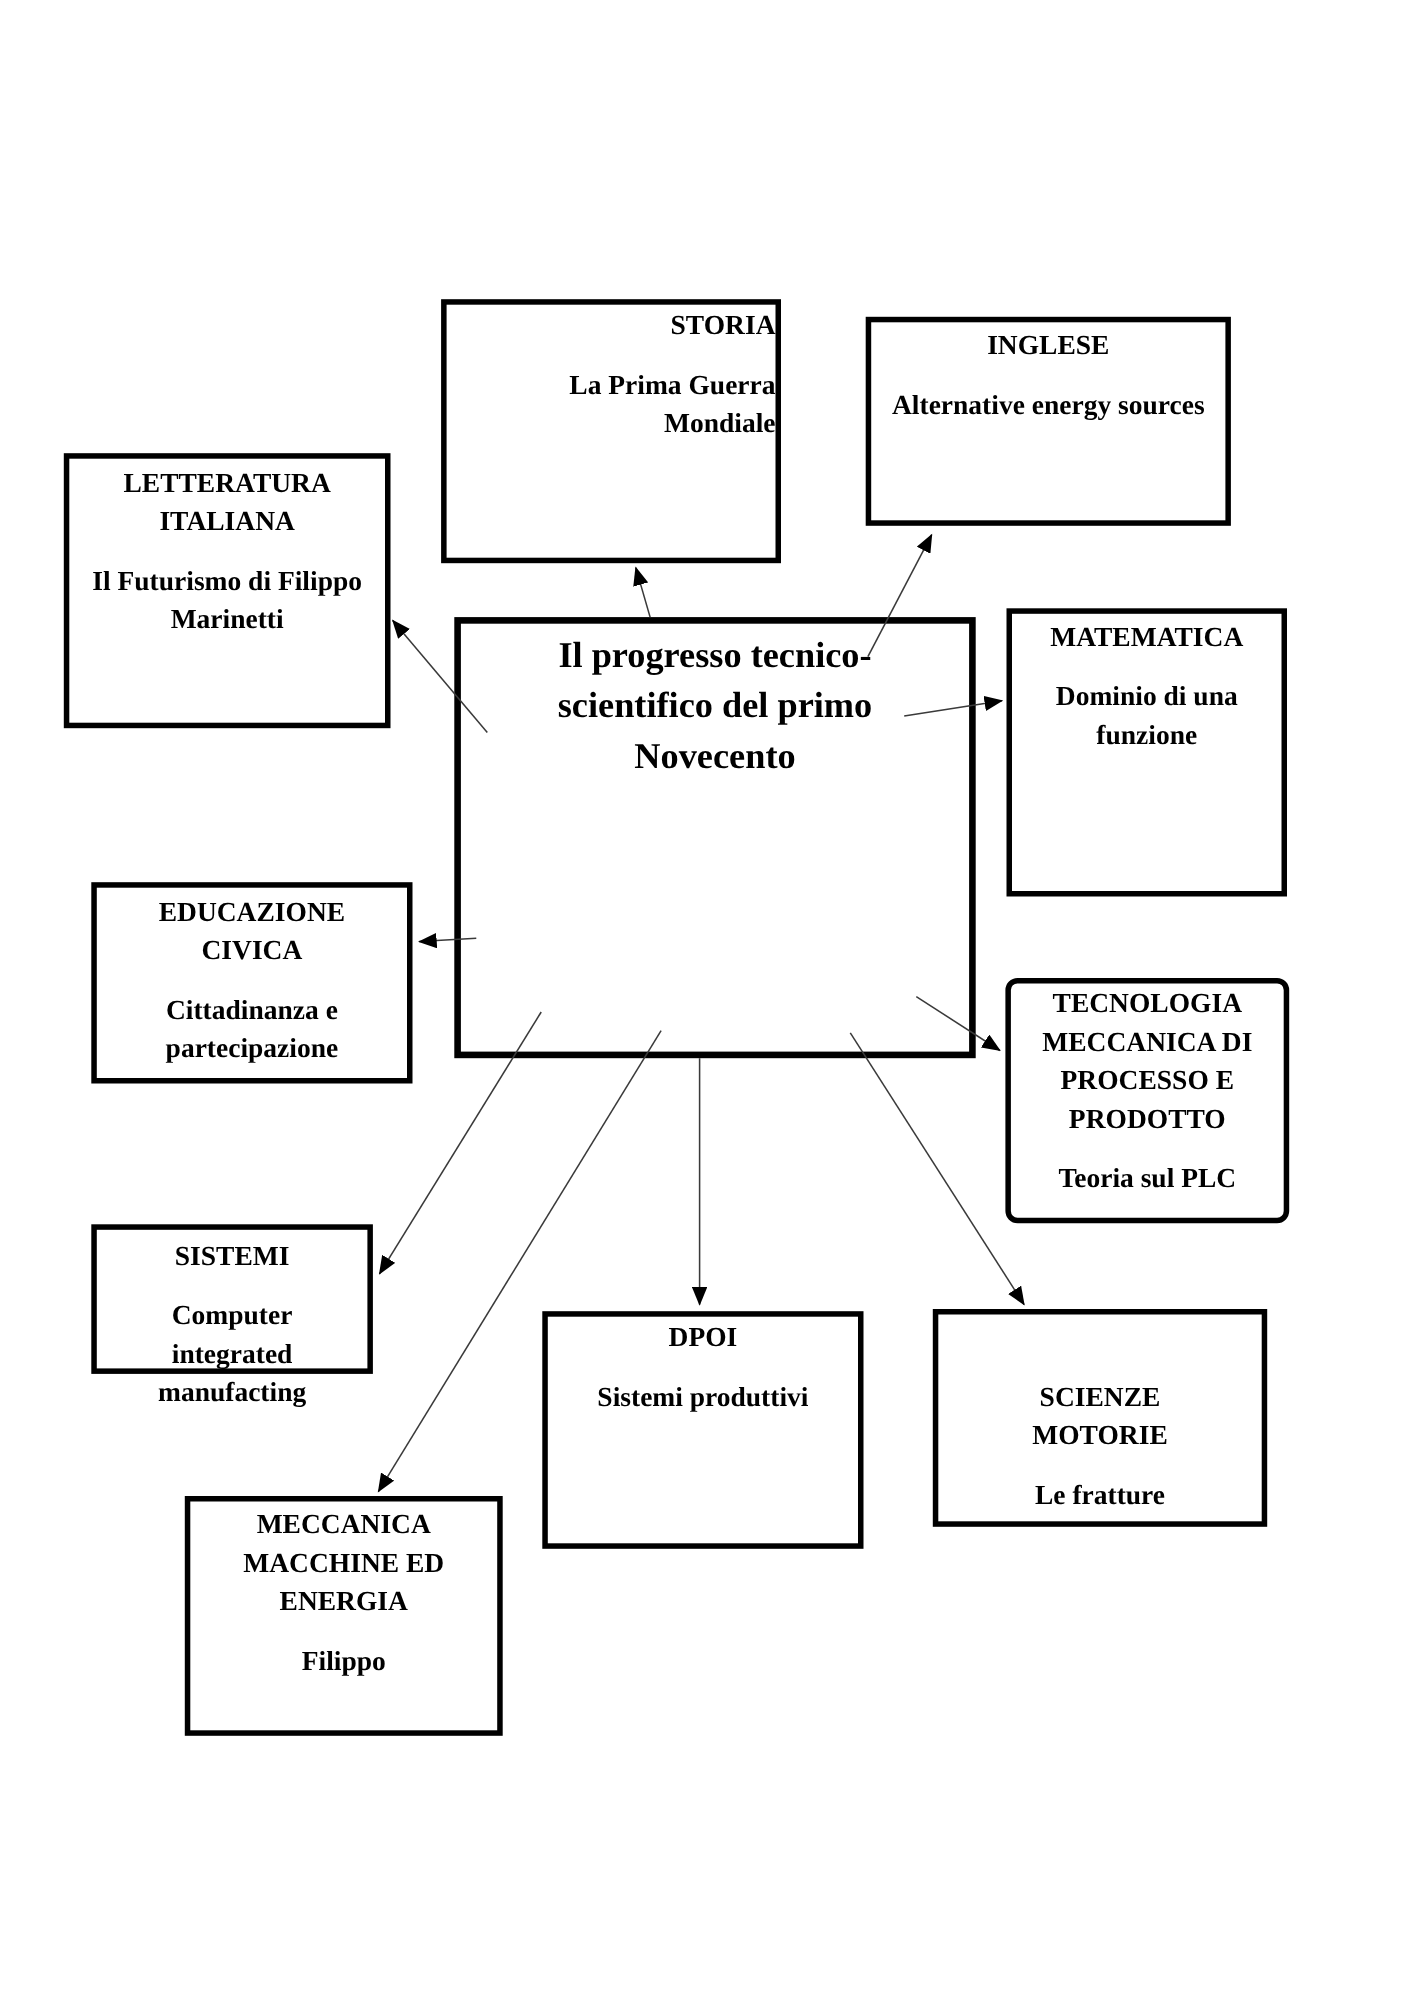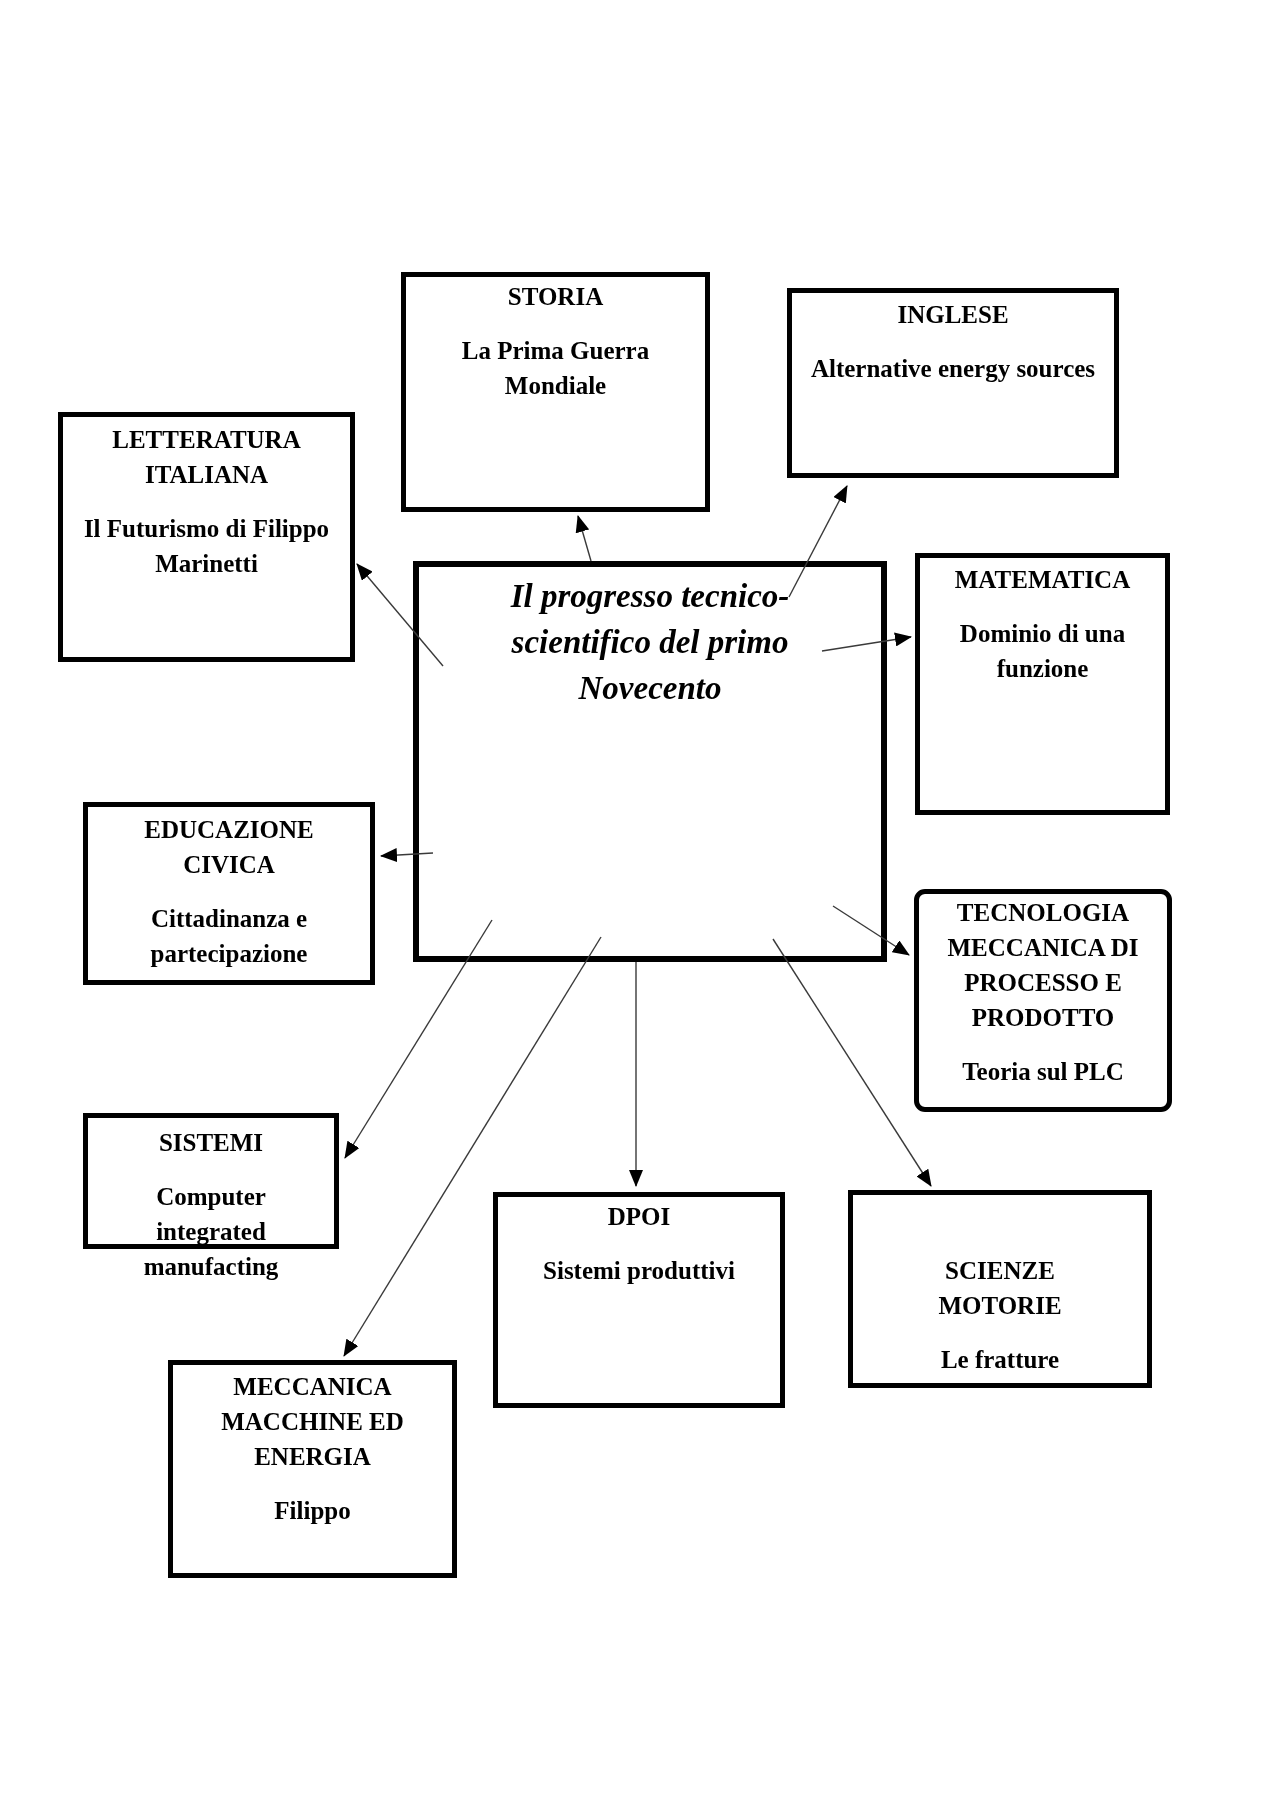--- a/index.html
+++ b/index.html
@@ -27,21 +27,20 @@
   }
   .node-body {
     font-size: 25px;
     line-height: 35px;
     margin-top: 19px;
     white-space: pre-line;
   }
   .node.central .node-title {
     font-size: 33px;
     line-height: 46px;
-    font-style: italic;
   }
   #arrow-layer {
     position: absolute;
     left: 0;
     top: 0;
     pointer-events: none;
   }
   line.arrow {
     stroke: #3a3a3a;
     stroke-width: 1.4;
@@ -50,21 +49,21 @@
 </head>
 <body>
 
 <div id="canvas">
   <div class="node central" style="left: 413px; top: 561px; width: 474px; height: 401px; border-width: 6px; border-color: rgb(0, 0, 0); color: rgb(0, 0, 0);">
     <div class="node-title" style="padding-top: 6px;">Il progresso tecnico-
 scientifico del primo
 Novecento</div>
 
   </div>
-    <div class="node" style="left: 401px; top: 272px; width: 309px; height: 240px; border-width: 5px; border-color: rgb(0, 0, 0); color: rgb(0, 0, 0);">
+    <div class="node" style="left: 401px; top: 272px; width: 309px; height: 240px; border-width: 5px; border-color: rgb(0, 0, 0); color: rgb(0, 0, 0); text-align: right;">
     <div class="node-title" style="padding-top: 2px;">STORIA</div>
     <div class="node-body">La Prima Guerra
 Mondiale</div>
   </div>
     <div class="node" style="left: 787px; top: 288px; width: 332px; height: 190px; border-width: 5px; border-color: rgb(0, 0, 0); color: rgb(0, 0, 0);">
     <div class="node-title" style="padding-top: 4px;">INGLESE</div>
     <div class="node-body">Alternative energy sources</div>
   </div>
     <div class="node" style="left: 58px; top: 412px; width: 297px; height: 250px; border-width: 5px; border-color: rgb(0, 0, 0); color: rgb(0, 0, 0);">
     <div class="node-title" style="padding-top: 5px;">LETTERATURA

